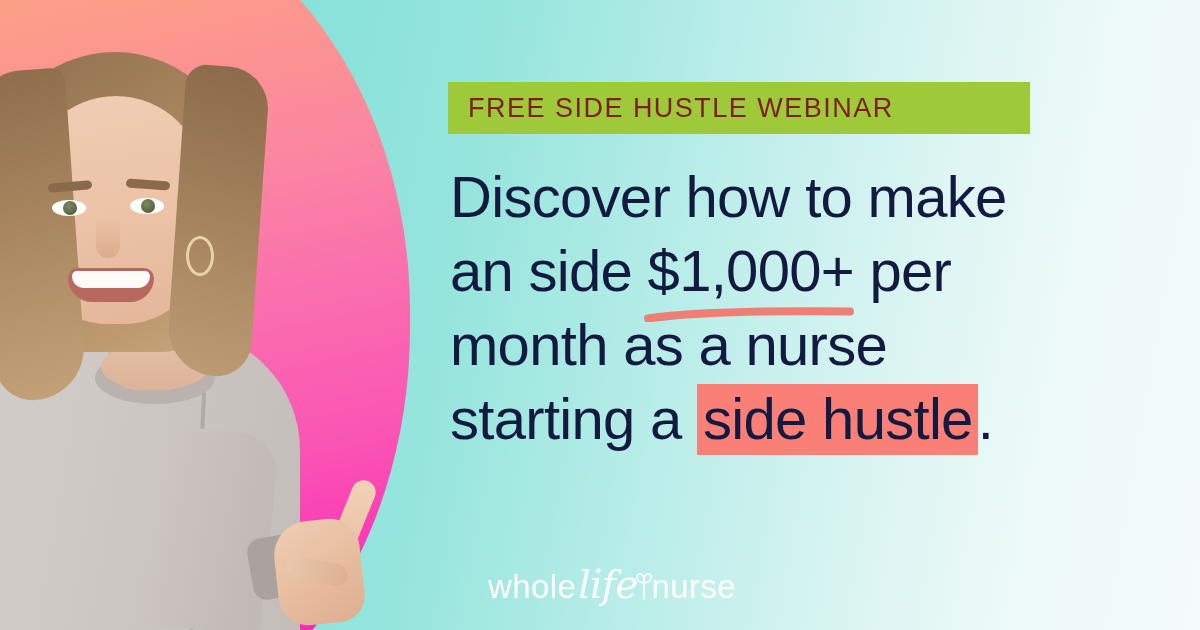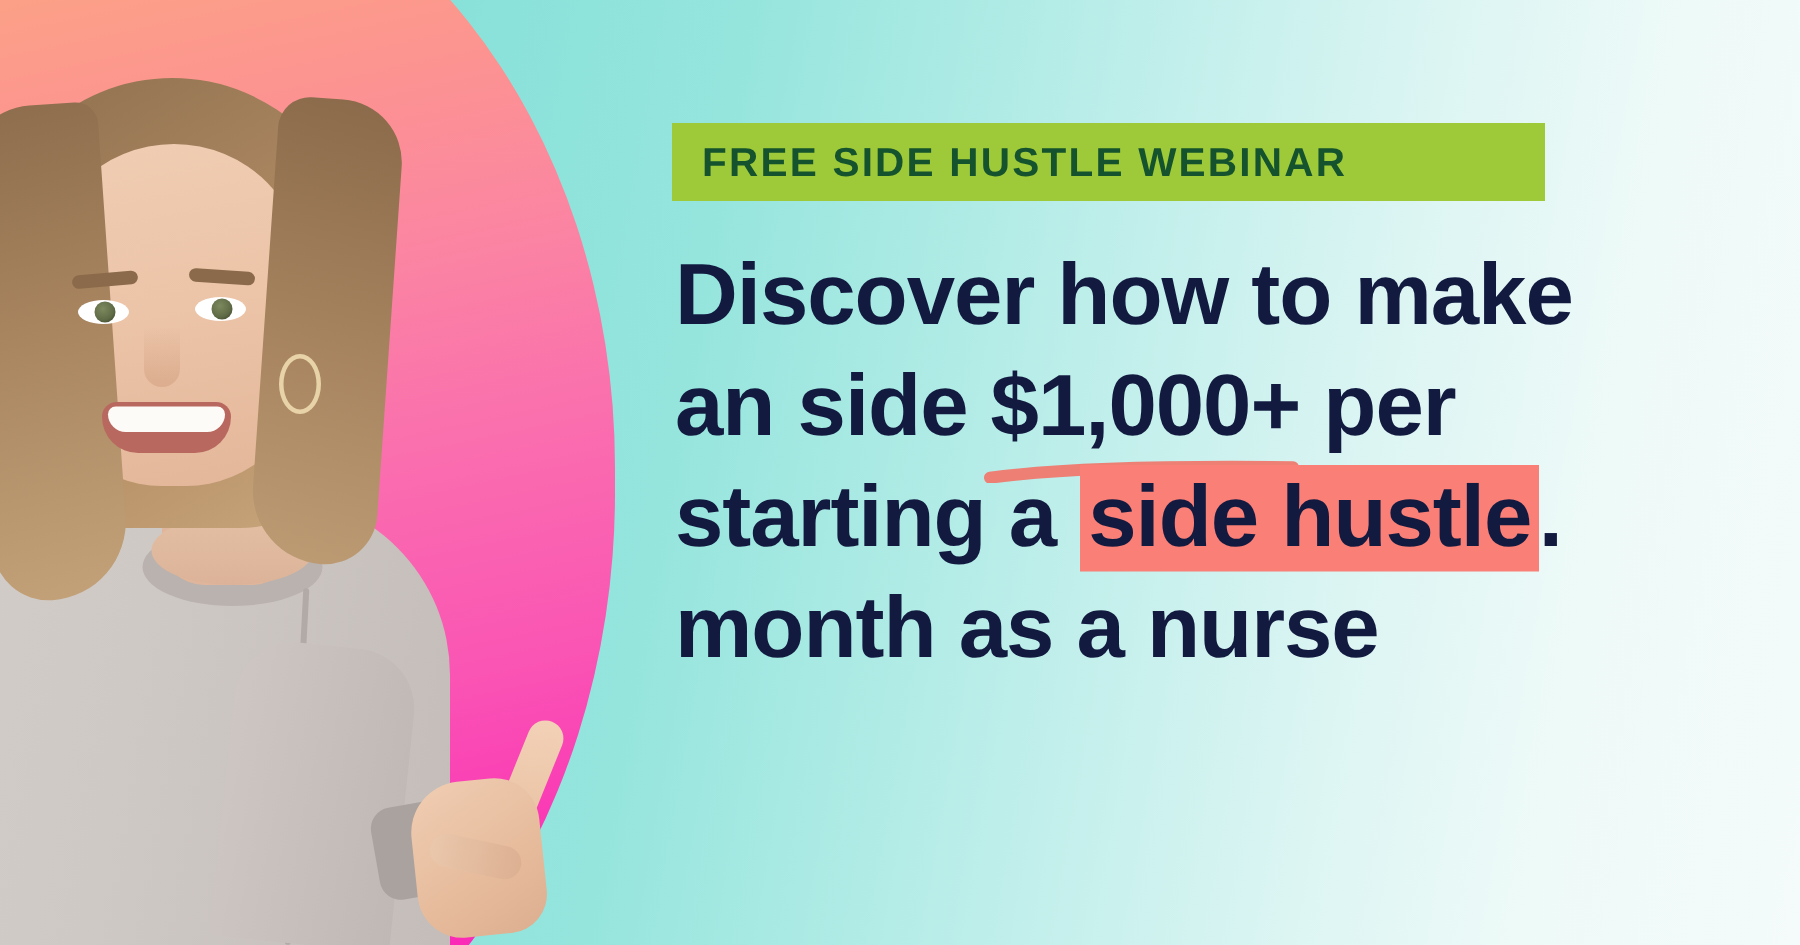--- a/index.html
+++ b/index.html
@@ -284,38 +284,38 @@
     left: 0;
     top: 82px;
     height: 52px;
     width: 582px;
     background: #9ec938;
     display: flex;
     align-items: center;
   }
   .badge-label {
     margin-left: 20px;
-    color: #14532d;
+    color: #7f1d1d;
     font-size: 27px;
-    font-weight: bold;
+    font-weight: normal;
     letter-spacing: 0.055em;
     white-space: nowrap;
   }
 
   .headline {
     position: absolute;
     left: 2px;
     top: 160px;
     width: 700px;
   }
   .hl-line {
     position: relative;
     color: #121a40;
     font-size: 58px;
-    font-weight: bold;
+    font-weight: normal;
     line-height: 74px;
     letter-spacing: -0.012em;
     white-space: nowrap;
   }
   .underline-wrap {
     position: relative;
     display: inline-block;
   }
   .scribble {
     position: absolute;
@@ -413,24 +413,36 @@
         <span>Discover how to make</span>
       </div>
 
       <div class="hl-line">
         <span>an side </span><span class="underline-wrap"><span>$1,000+</span><svg class="scribble" viewBox="0 0 212 16">
               <path d="M4 12.5 C 48 6.5, 120 4.5, 206 5.5" stroke="#ed7f74" stroke-width="8" stroke-linecap="round" fill="none"></path>
             </svg></span><span> per</span>
       </div>
 
       <div class="hl-line">
+        <span>month as a nurse</span>
+      </div>
+
+      <div class="hl-line">
         <span>starting a </span><span class="hl-mark">side hustle</span><span>.</span>
       </div>
 
-      <div class="hl-line">
-        <span>month as a nurse</span>
-      </div>
-
     </div>
 
+    <div class="logo">
+      <span class="logo-whole">whole</span>
+      <span class="logo-life">life</span>
+      <span class="logo-sprig">
+        <svg viewBox="0 0 22 30" width="22" height="30">
+          <path d="M11 29 C 11 20, 11 14, 11 9" stroke="#ffffff" stroke-width="1.6" fill="none" stroke-linecap="round"></path>
+          <path d="M11 13 C 4 12, 2 7, 6 4 C 10 3, 12 8, 11 13 Z" fill="none" stroke="#ffffff" stroke-width="1.6"></path>
+          <path d="M11 13 C 18 12, 20 7, 16 4 C 12 3, 10 8, 11 13 Z" fill="none" stroke="#ffffff" stroke-width="1.6"></path>
+        </svg>
+      </span>
+      <span class="logo-nurse">nurse</span>
+    </div>
 
   </div>
 </div>
 
 </body></html>

